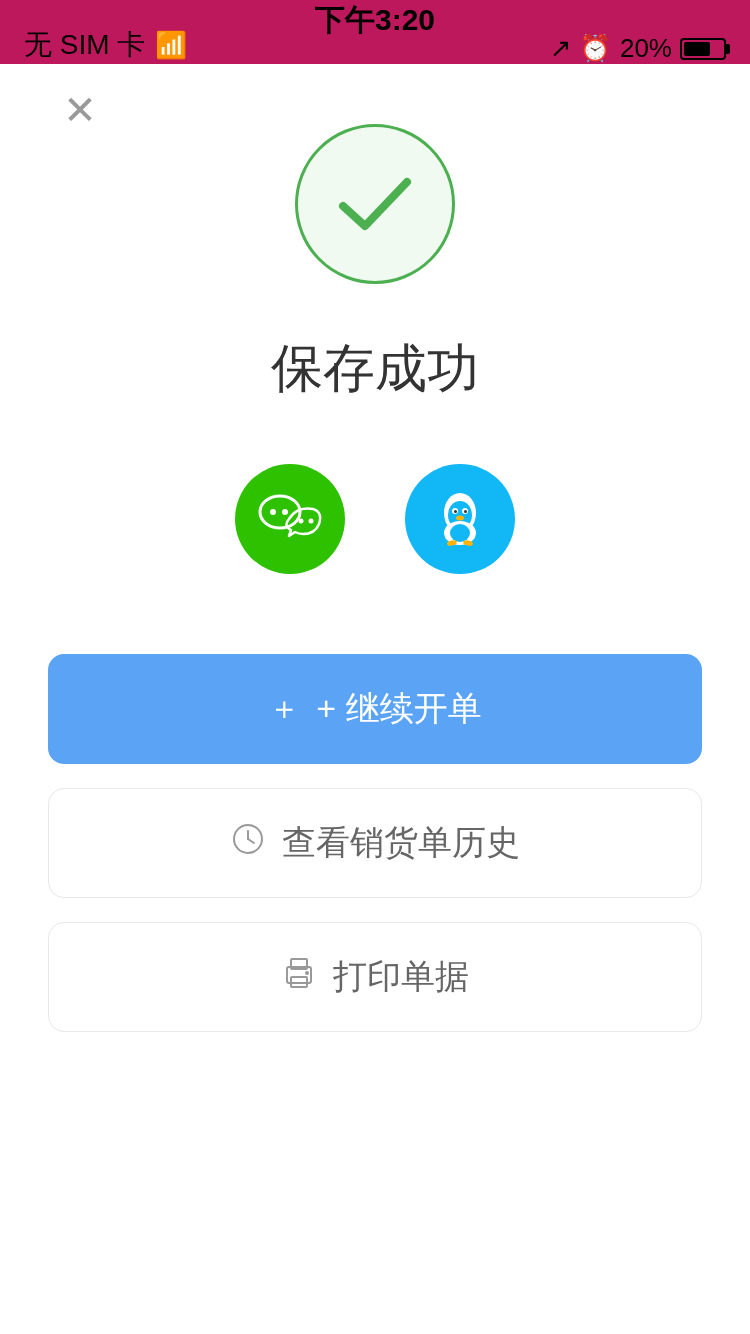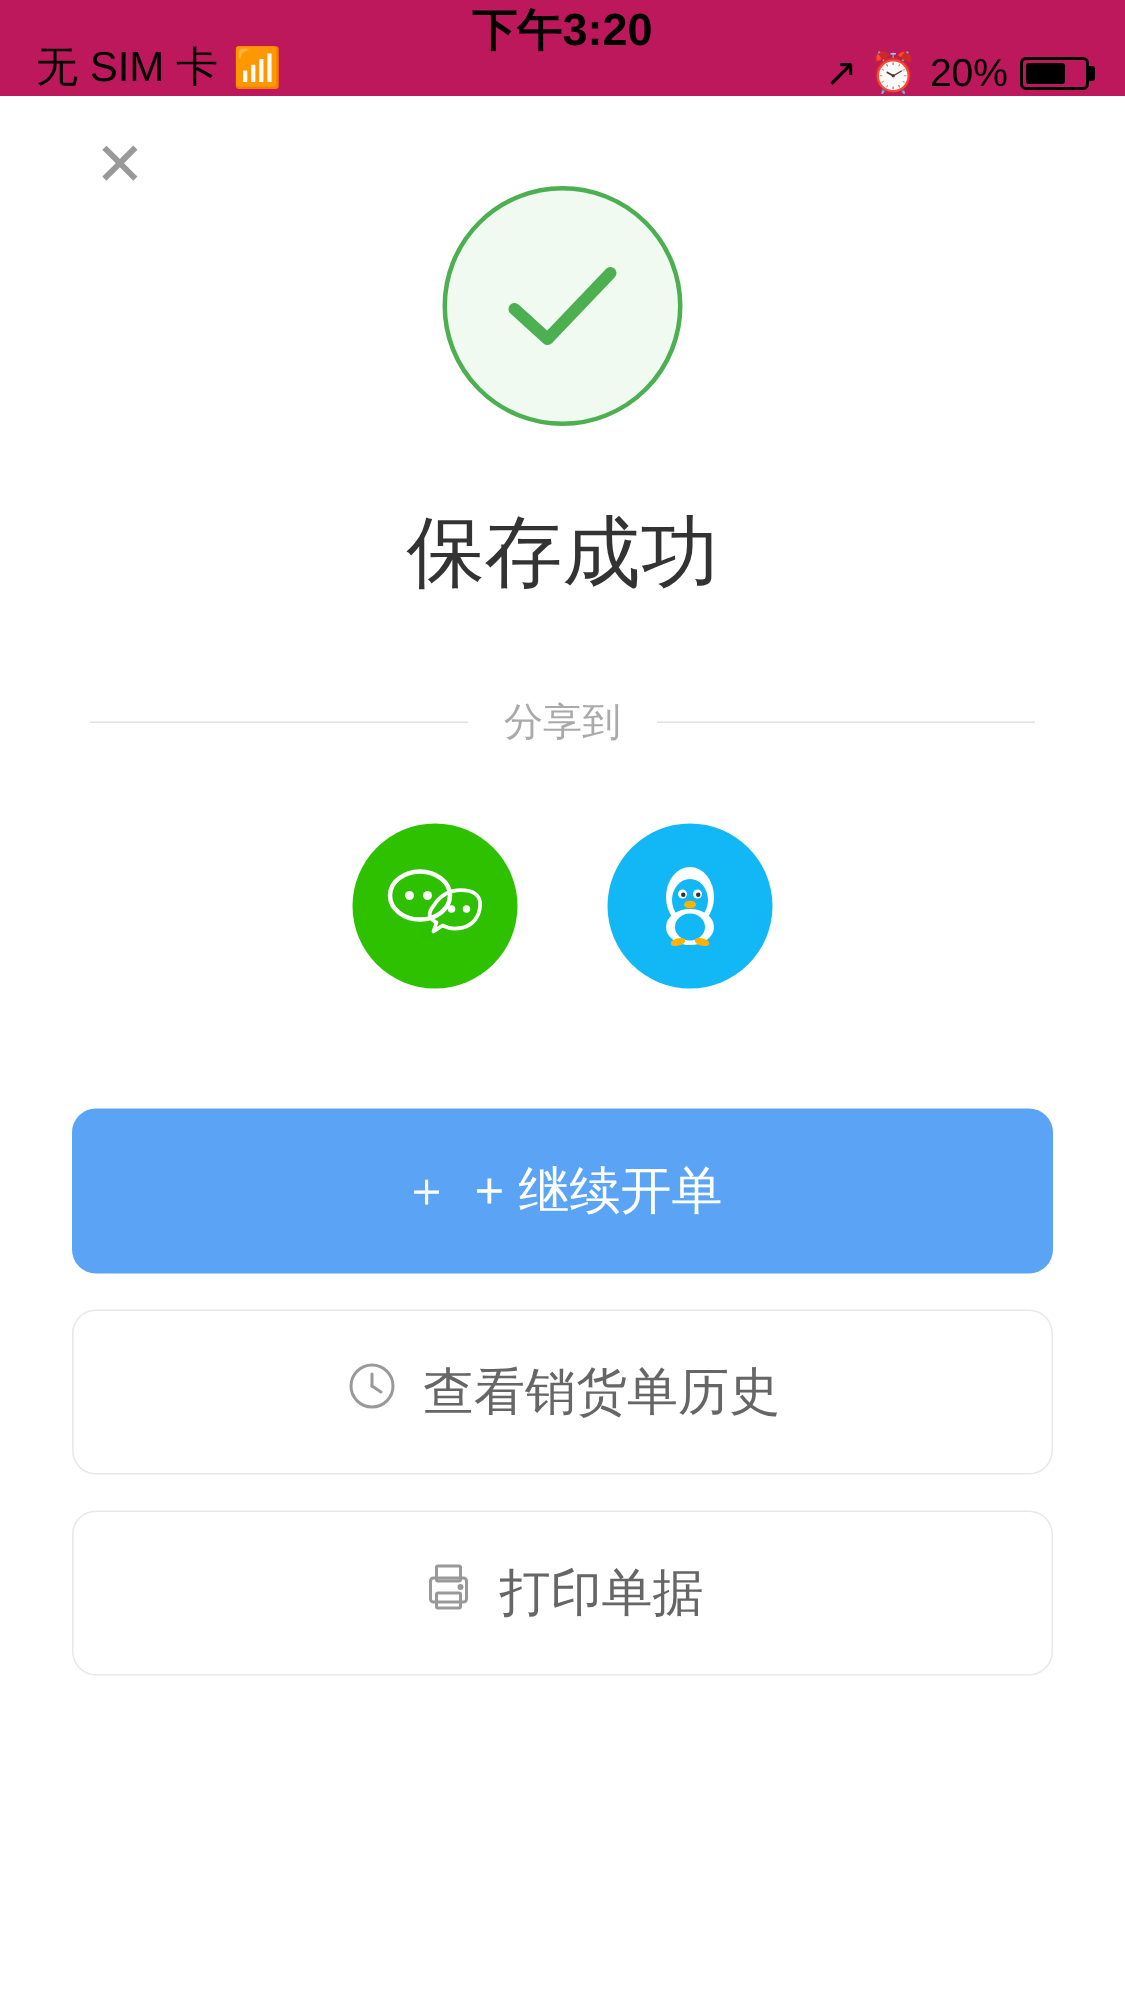--- a/index.html
+++ b/index.html
@@ -287,25 +287,20 @@
 <div class="main-content">
 
   <div class="success-circle">
     <svg class="checkmark" viewBox="0 0 80 60">
       <polyline class="checkmark-path" points="8,32 30,52 72,8"></polyline>
     </svg>
   </div>
 
   <div class="success-title">保存成功</div>
 
-  <div class="share-divider">
-    <div class="divider-line"></div>
-    <span class="divider-label">分享到</span>
-    <div class="divider-line"></div>
-  </div>
 
   <div class="share-icons">
 
     <button class="share-btn share-btn-wechat">
       <svg class="wechat-svg" viewBox="0 0 70 70">
 
         <ellipse cx="25" cy="28" rx="20" ry="16" fill="none" stroke="white" stroke-width="3"></ellipse>
         <circle cx="18" cy="28" r="3" fill="white"></circle>
         <circle cx="30" cy="28" r="3" fill="white"></circle>
         <path d="M34 35 Q42 22 58 25 Q68 28 64 40 Q60 50 48 50 Q44 50 40 48 L34 52 L36 46 Q28 42 34 35Z" fill="none" stroke="white" stroke-width="2.5" stroke-linejoin="round"></path>

